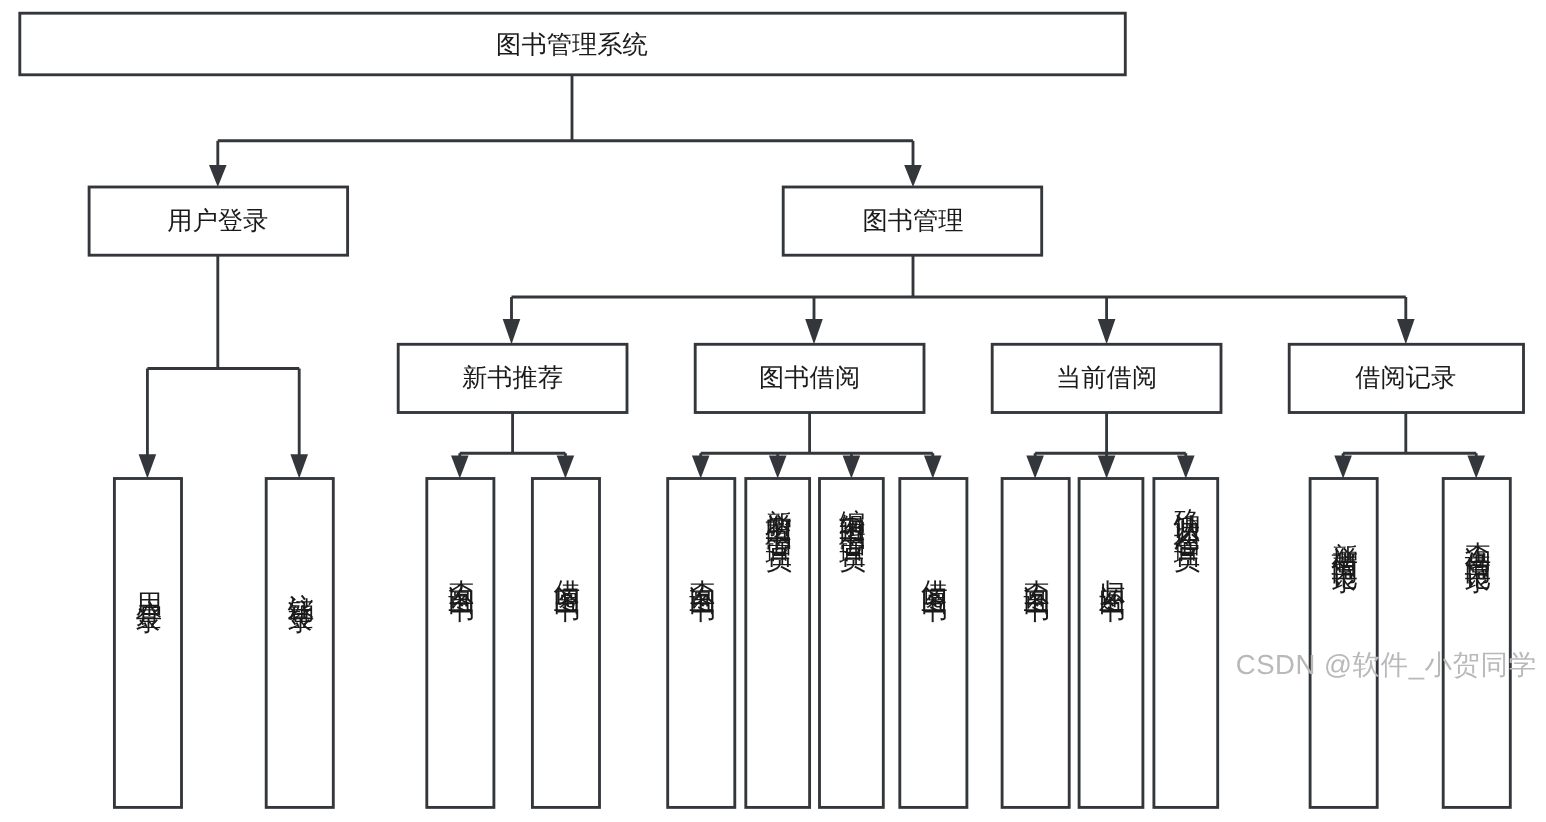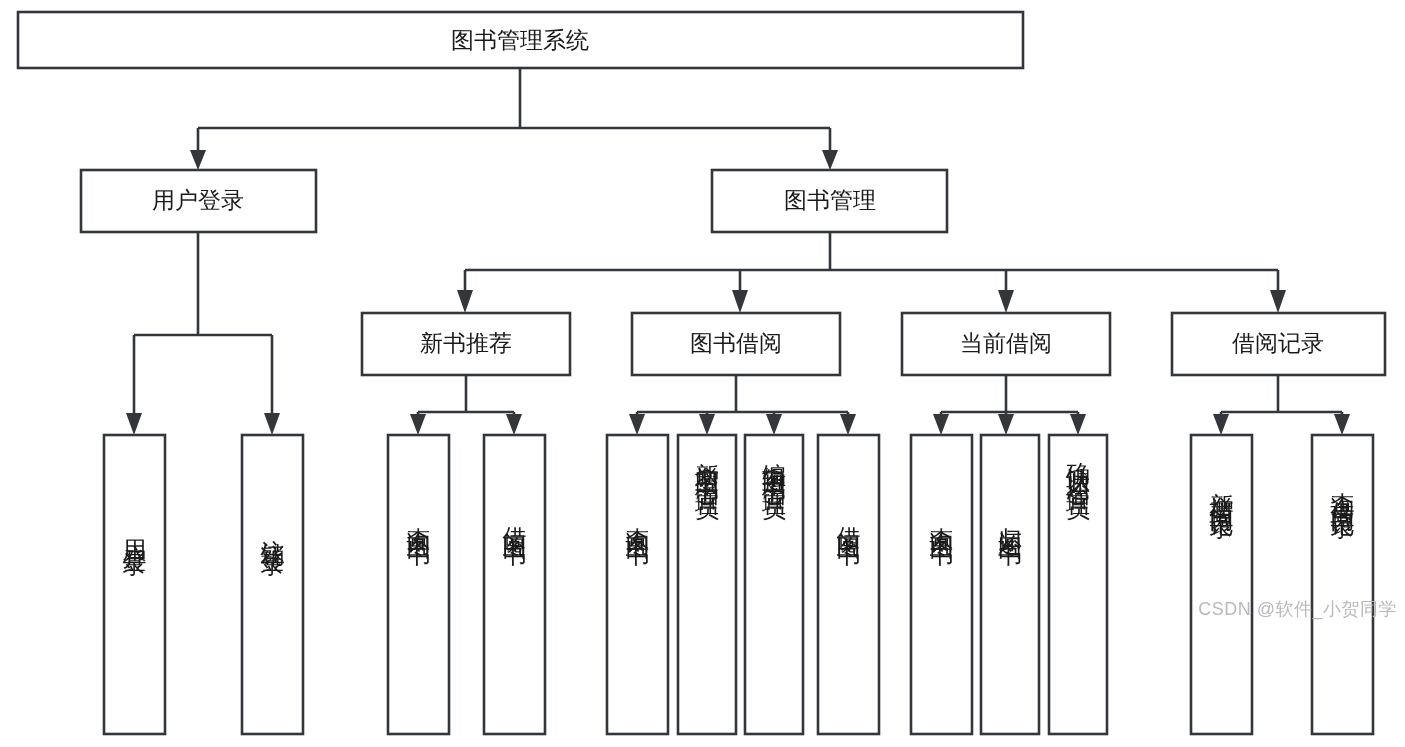--- a/index.html
+++ b/index.html
@@ -64,21 +64,21 @@
     line-height: 1.0;
     letter-spacing: 5px;
     color: #1a1a1a;
     white-space: nowrap;
   }
   .watermark {
     position: absolute;
     right: 8px;
     bottom: 6px;
     font-family: "Liberation Sans", "DejaVu Sans", sans-serif;
-    font-size: 18px;
+    font-size: 25px;
     color: #b9b9b9;
     letter-spacing: 0.5px;
     white-space: nowrap;
     user-select: none;
   }
 </style>
 </head>
 <body>
 
 <div id="diagram-root">

